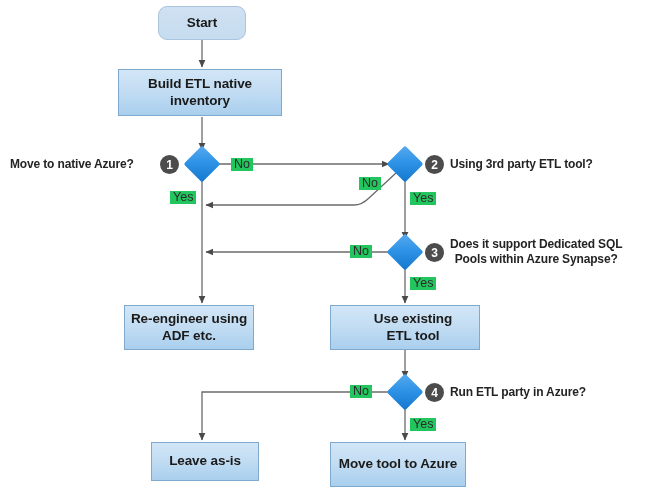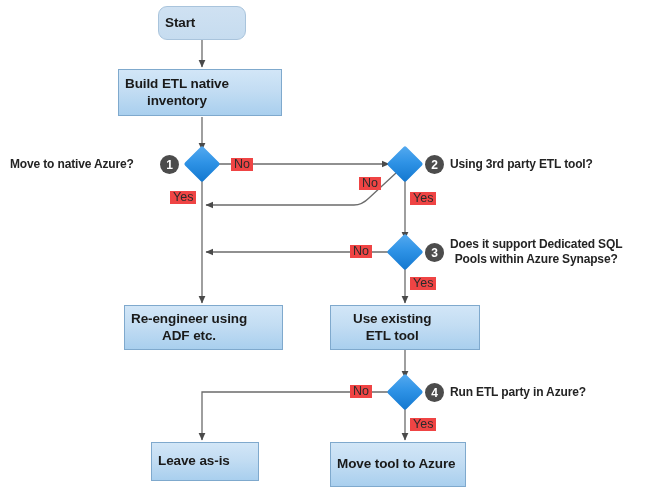--- a/index.html
+++ b/index.html
@@ -26,20 +26,21 @@
     height: 496px;
     pointer-events: none;
   }
 
   
   .node {
     position: absolute;
     box-sizing: border-box;
     display: flex;
     align-items: center;
+    justify-content: center;
     text-align: center;
     color: #1a1a1a;
     font-weight: bold;
     font-size: 13.5px;
     line-height: 1.25;
     letter-spacing: -0.1px;
     border: 1px solid #7fa9cd;
     background: linear-gradient(to bottom, #d2e6f7 0%, #c3ddf3 45%, #a9cfee 100%);
   }
   .node.rounded {
@@ -92,21 +93,21 @@
   .qlabel.right { text-align: center; }
   .qlabel.left  { text-align: left; }
   .qlabel span { display: block; }
 
   
   .elabel {
     position: absolute;
     font-size: 12.5px;
     font-weight: normal;
     color: #2b2b2b;
-    background: #ef4444;
+    background: #22c55e;
     padding: 0 3px;
     white-space: nowrap;
     line-height: 1;
   }
 </style>
 </head>
 <body>
 
 <div id="canvas">
 
@@ -148,21 +149,21 @@
     </span>
   </div>
 
   <div class="node" style="left:118px; top:69px; width:164px; height:47px;">
     <span class="lines">
       <span>Build ETL native</span>
       <span>inventory</span>
     </span>
   </div>
 
-  <div class="node" style="left:124px; top:305px; width:159px; height:45px;">
+  <div class="node" style="left:124px; top:305px; width:130px; height:45px;">
     <span class="lines">
       <span>Re-engineer using</span>
       <span>ADF etc.</span>
     </span>
   </div>
 
   <div class="node" style="left:330px; top:305px; width:150px; height:45px;padding-left:16px;">
     <span class="lines">
       <span>Use existing</span>
       <span>ETL tool</span>

